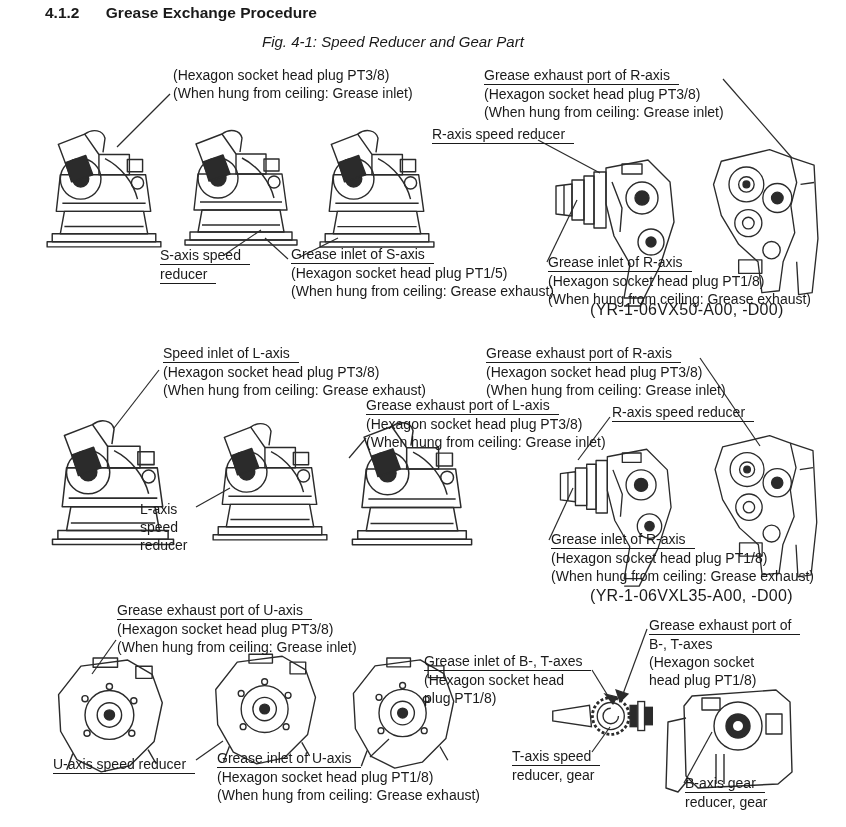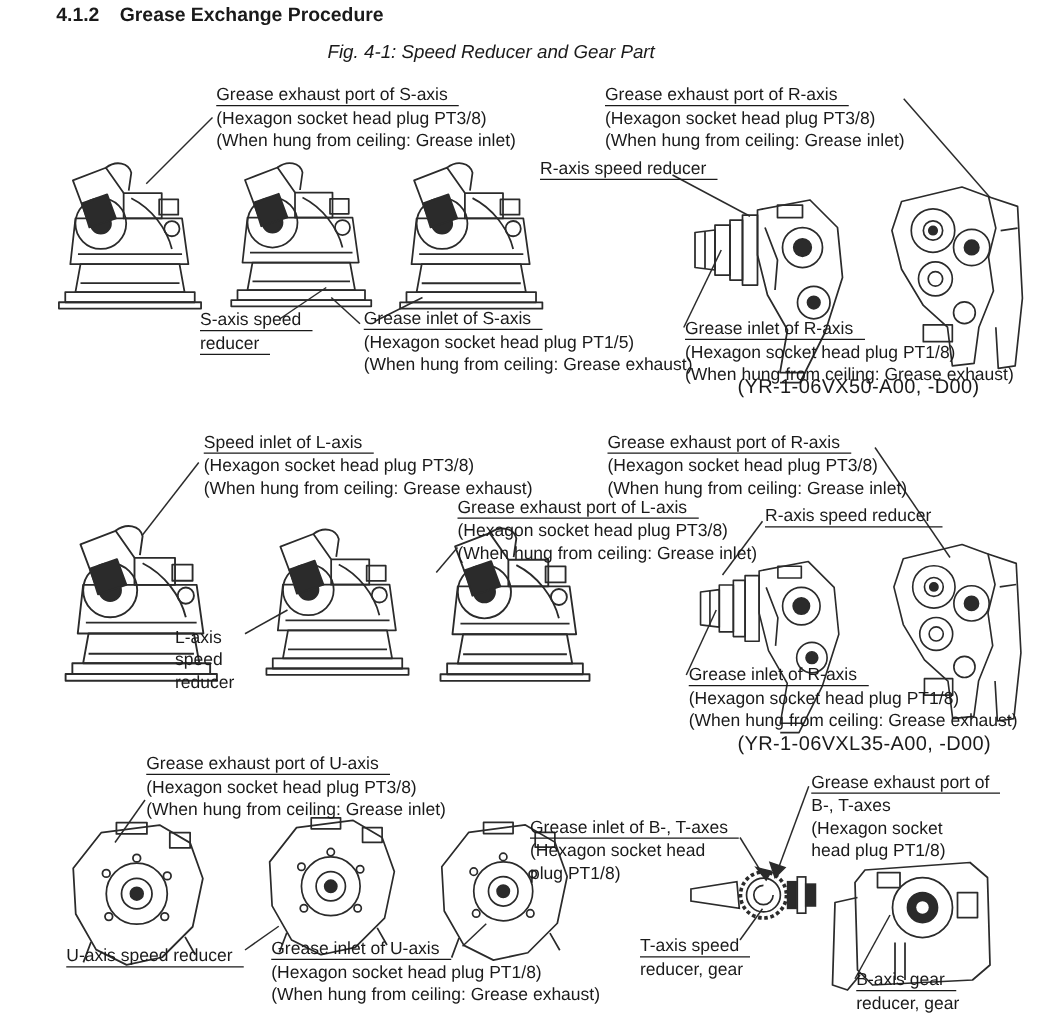--- a/index.html
+++ b/index.html
@@ -2,21 +2,21 @@
 <html><head>
 <meta charset="utf-8">
 <style>
   html,body{margin:0;padding:0;background:#ffffff;}
   #page{position:relative;width:846px;height:827px;background:#ffffff;overflow:hidden;
         font-family:"Liberation Sans","DejaVu Sans",sans-serif;color:#1a1a1a;}
   #art{position:absolute;left:0;top:0;z-index:1;}
   .txt{position:absolute;z-index:2;font-size:14px;line-height:18px;white-space:nowrap;}
   .u{display:inline-block;border-bottom:1.3px solid #1a1a1a;padding-right:9px;}
   #heading{position:absolute;left:45px;top:4px;z-index:2;font-size:15.5px;font-weight:bold;}
-  #heading .num{display:inline-block;margin-right:12px;}
+  #heading .num{display:inline-block;margin-right:22px;}
   #figcap{position:absolute;left:262px;top:33px;z-index:2;font-size:15px;font-style:italic;}
   .model{position:absolute;z-index:2;font-size:16px;letter-spacing:0.3px;}
 </style>
 </head>
 <body>
 
 <div id="page">
 
   <svg id="art" width="846" height="827" viewBox="0 0 846 827">
     <defs>
@@ -158,21 +158,20 @@
     </g>
   </svg>
 
   <div id="heading">
     <span class="num">4.1.2</span>
     <span>Grease Exchange Procedure</span>
   </div>
   <div id="figcap">Fig. 4-1: Speed Reducer and Gear Part</div>
 
   <div class="txt" style="left:173px;top:66px">
-    <div><span class="u">Grease exhaust port of S-axis</span></div>
     <div>(Hexagon socket head plug PT3/8)</div>
     <div>(When hung from ceiling: Grease inlet)</div>
   </div>
 
   <div class="txt" style="left:484px;top:66px">
     <div><span class="u">Grease exhaust port of R-axis</span></div>
     <div>(Hexagon socket head plug PT3/8)</div>
     <div>(When hung from ceiling: Grease inlet)</div>
   </div>
 

